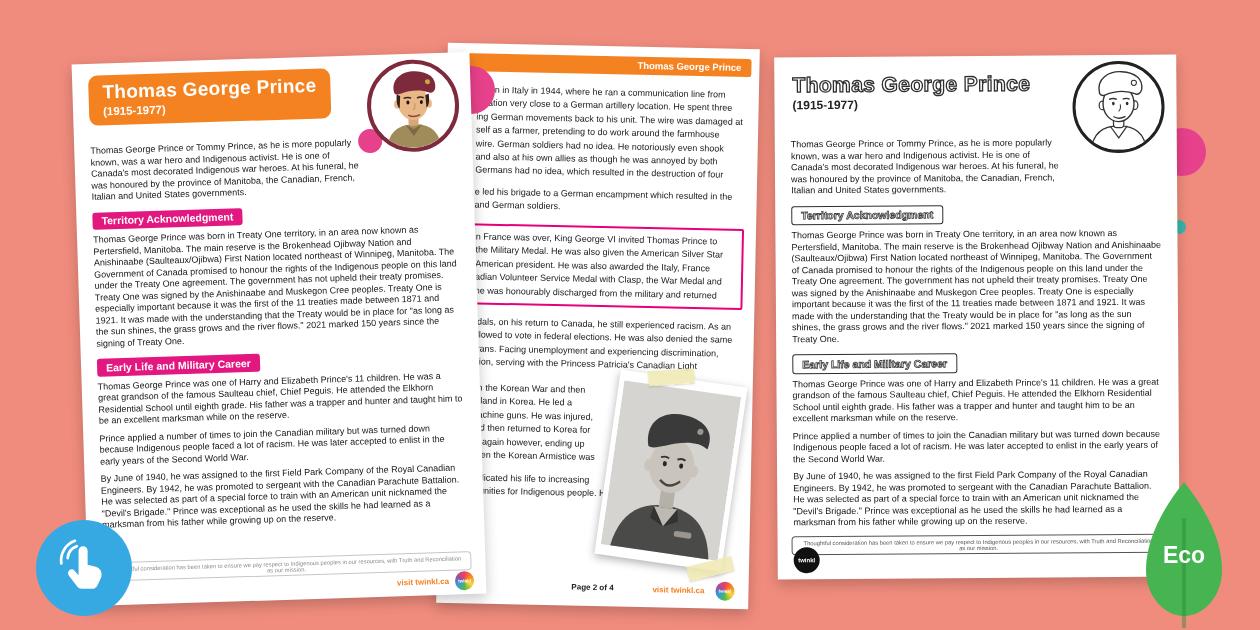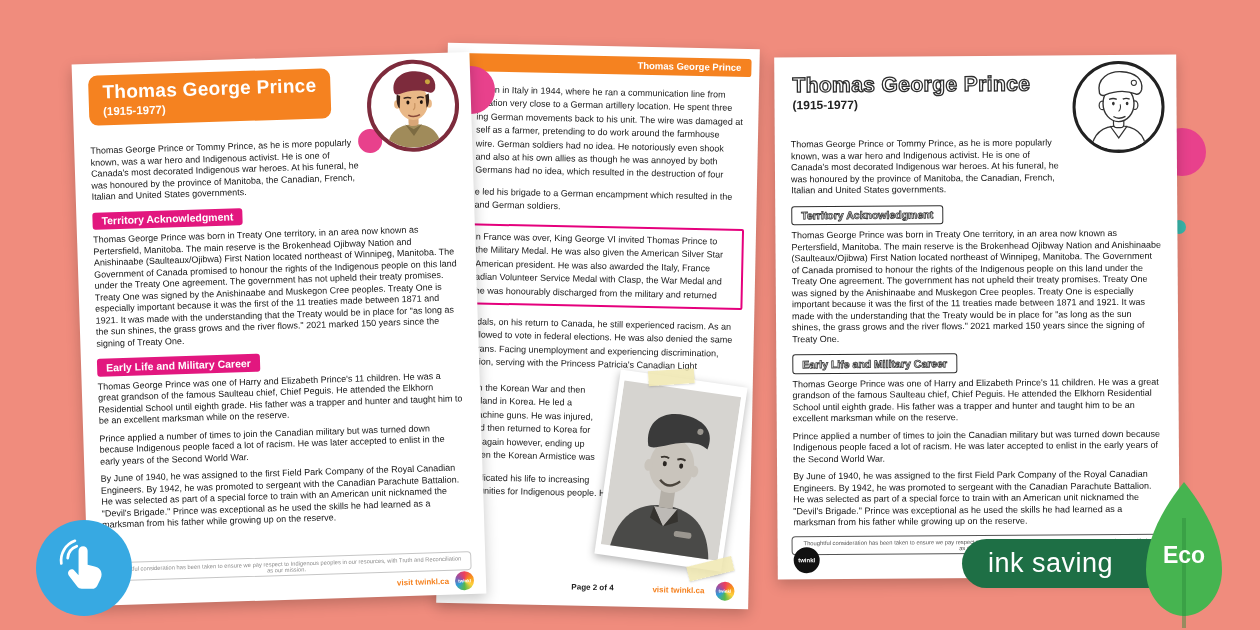--- a/index.html
+++ b/index.html
@@ -270,21 +270,20 @@
   <div class="hand-circle">
     <svg viewBox="0 0 64 64">
       <g fill="none" stroke="#fff" stroke-width="3" stroke-linecap="round">
         <path d="M14 21 A15 15 0 0 1 24 8"></path>
         <path d="M7 27 A23 23 0 0 1 22 2"></path>
       </g>
       <path fill="#fff" d="M31 8 c2.8 0 5 2.2 5 5 v15.5 l7.8 1.8 c4.6 1 7.6 4.2 7.6 8.8 0 1.6 -0.4 3.4 -1.2 5 l-3.6 7.4 c-1 2.2 -3.2 3.5 -5.6 3.5 h-11.4 c-2 0 -3.9 -0.9 -5.1 -2.5 l-9.3 -12.3 c-1.4 -1.9 -1 -4.6 0.9 -6 1.7 -1.2 4 -0.9 5.4 0.7 l4.5 5.2 v-27.1 c0 -2.8 2.2 -5 5 -5 z"></path>
     </svg>
   </div>
 
-  <div class="pill pill-green">ink saving</div>
   <div class="eco-leaf">
     <svg viewBox="0 0 84 150">
       <path d="M42 4 C66 34 80 64 80 92 C80 118 62 138 42 138 C22 138 4 118 4 92 C4 64 18 34 42 4 Z" fill="#46b450"></path>
       <path d="M42 40 L42 150" stroke="#2c8a3a" stroke-width="4" fill="none" opacity="0.45"></path>
     </svg>
     <div class="eco-text">Eco</div>
   </div>
 
 </div>
 

